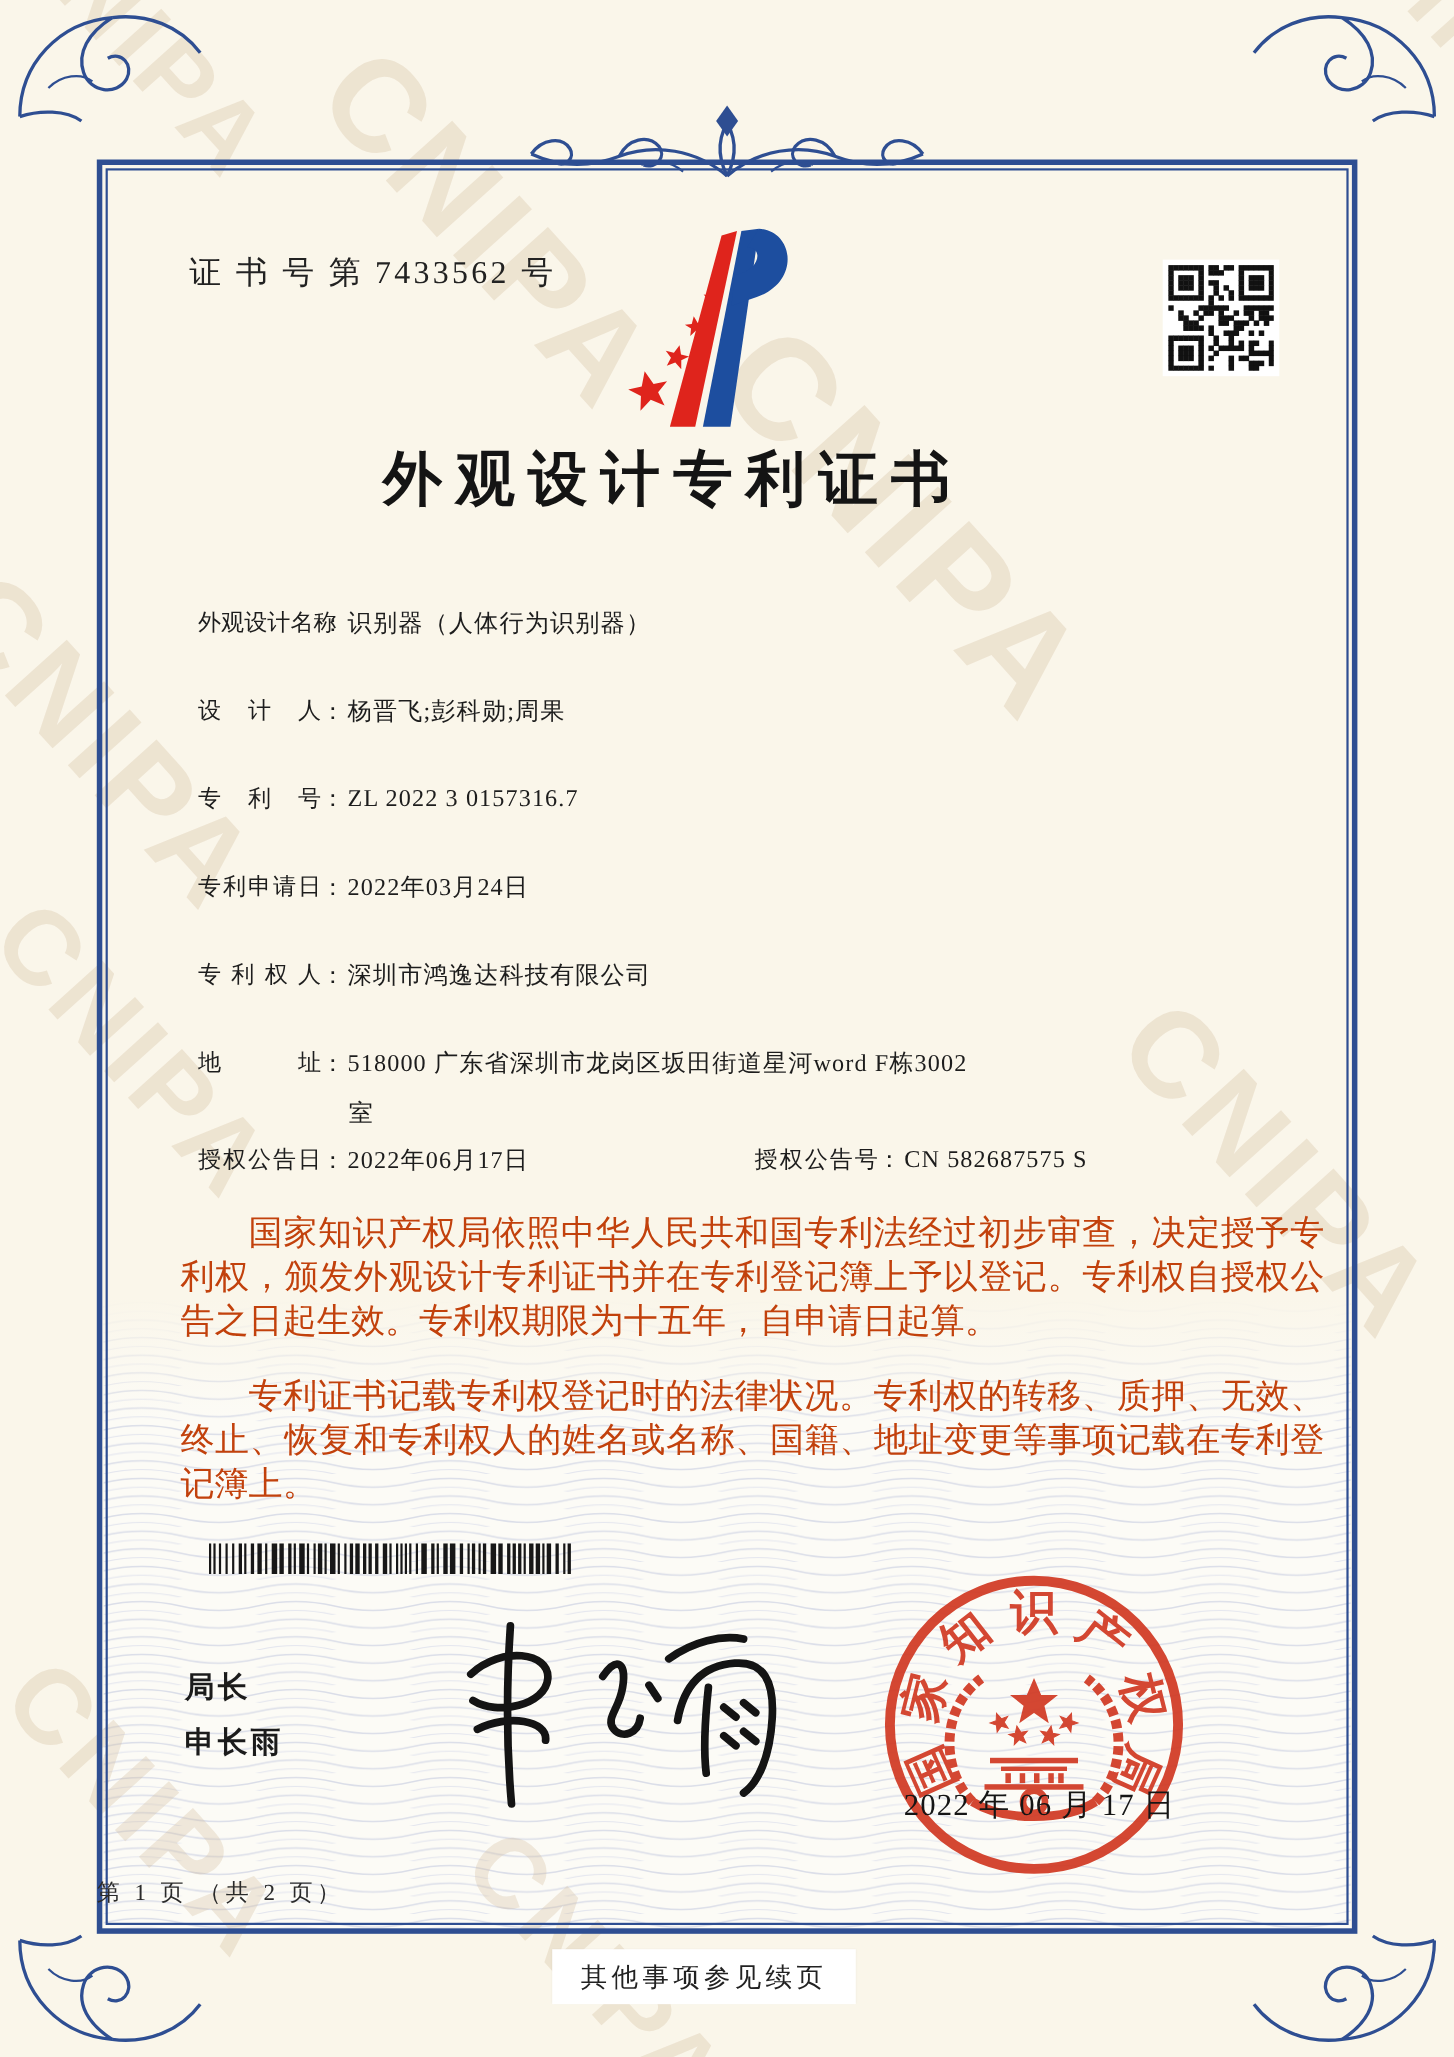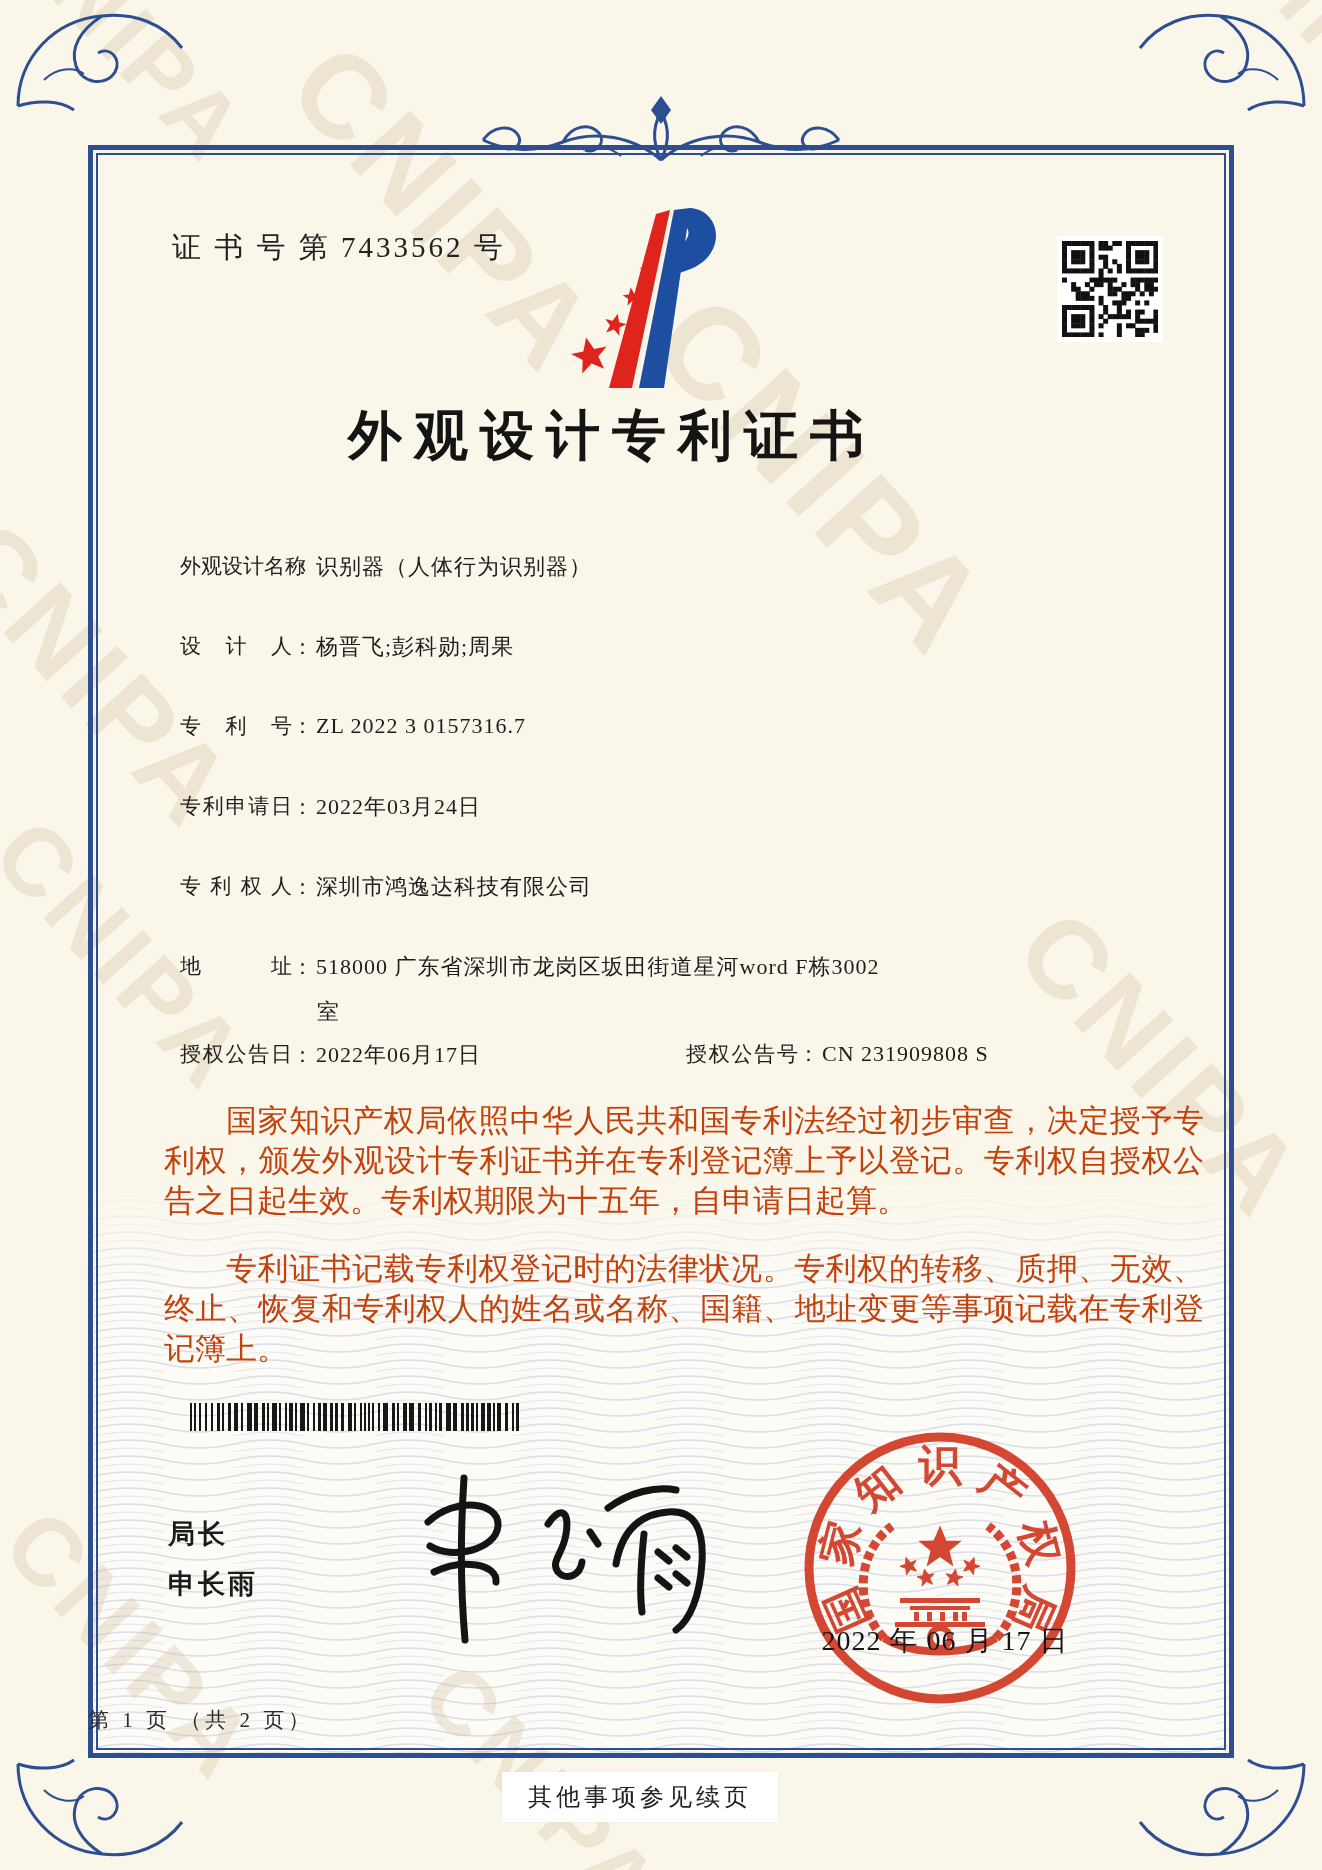--- a/index.html
+++ b/index.html
@@ -359,21 +359,21 @@
 </div>
 <div class="frow" style="top:952px;">
   <span class="flabel">地址</span><span class="fcolon">：</span><span class="fvalue">518000 广东省深圳市龙岗区坂田街道星河word F栋3002</span>
 </div>
 <div class="addr2">室</div>
 
 <div class="frow" style="top:1040px;">
   <span class="flabel">授权公告日</span><span class="fcolon">：</span><span class="fvalue">2022年06月17日</span>
 </div>
 <div class="grant2" style="top:1040px;">
-  <span class="flabel">授权公告号</span><span class="fcolon">：</span><span class="fvalue">CN 231909808 S</span>
+  <span class="flabel">授权公告号</span><span class="fcolon">：</span><span class="fvalue">CN 582687575 S</span>
 </div>
 
 <p class="para" style="top:1085px;">国家知识产权局依照中华人民共和国专利法经过初步审查，决定授予专利权，颁发外观设计专利证书并在专利登记簿上予以登记。专利权自授权公告之日起生效。专利权期限为十五年，自申请日起算。</p>
 <p class="para" style="top:1233px;">专利证书记载专利权登记时的法律状况。专利权的转移、质押、无效、终止、恢复和专利权人的姓名或名称、国籍、地址变更等事项记载在专利登记簿上。</p>
 
 <svg class="abs" style="left:190px;top:1403px;" width="332" height="28" viewBox="0 0 332 28">
   <g id="bars" fill="#171717">
       <rect x="0" y="0" width="2" height="28"></rect>
       <rect x="4" y="0" width="2" height="28"></rect>
       <rect x="9" y="0" width="2" height="28"></rect>

